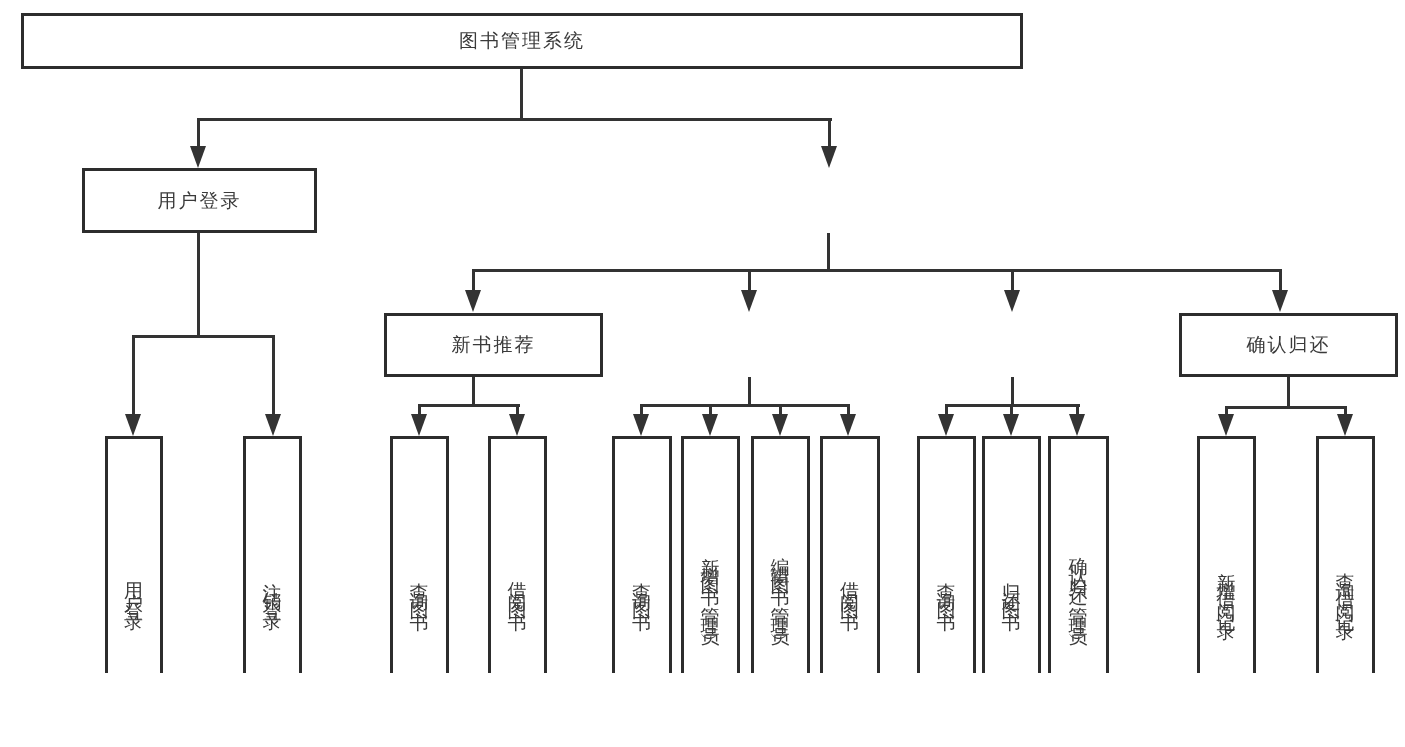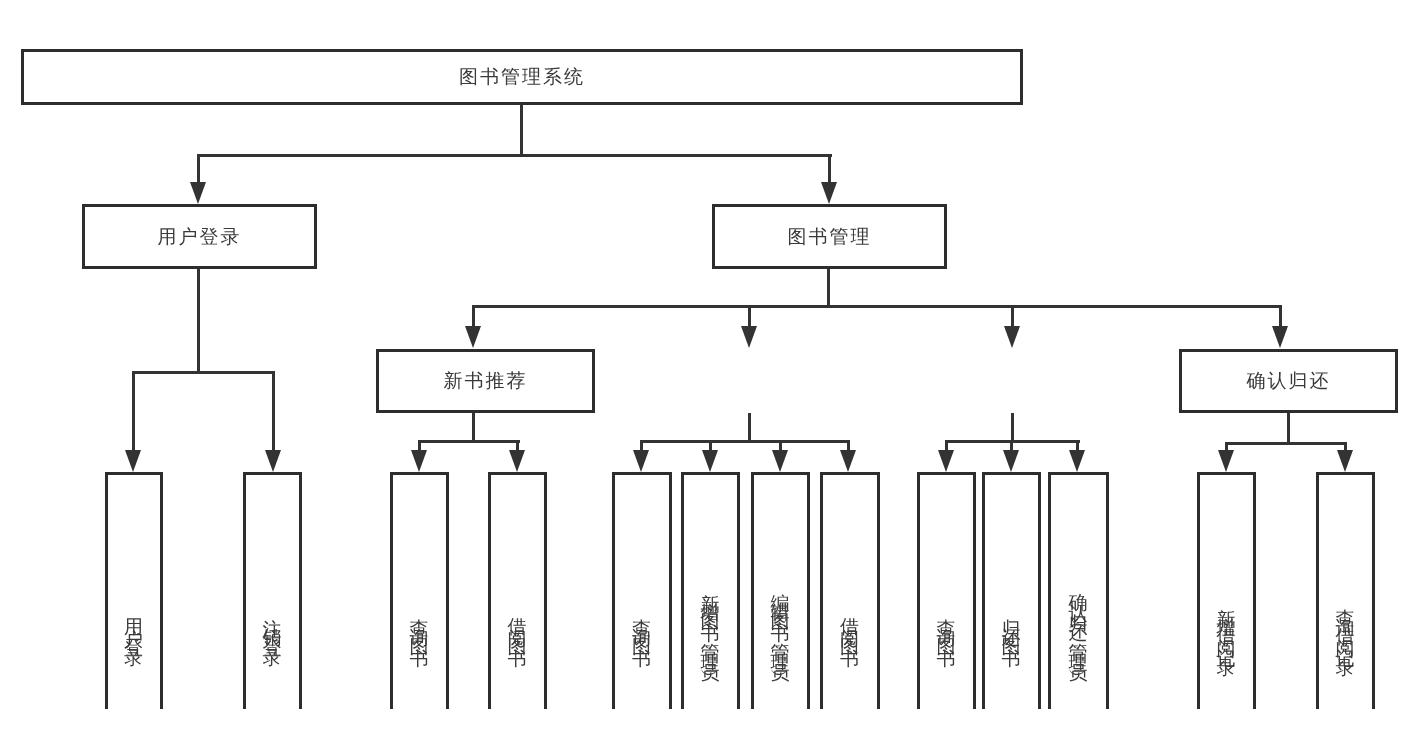--- a/index.html
+++ b/index.html
@@ -2,21 +2,20 @@
 <html><head>
 <meta charset="utf-8">
 <style>
   html,body{margin:0;padding:0;background:#fff;}
   #stage{
     position:relative;
     width:1405px;height:673px;
     background:var(--bg,#ffffff);
     font-family:"Liberation Sans","DejaVu Sans",sans-serif;
     overflow:hidden;
-    margin-top:36px;
   }
   .box{
     position:absolute;
     box-sizing:border-box;
     border:3px solid var(--border,#2d2d2d);
     background:#fff;
     display:flex;align-items:center;justify-content:center;
     color:var(--text,#3a3a3a);
     font-size:19px;
     z-index:2;
@@ -110,25 +109,22 @@
   <div class="ar" style="left:1218px;top:414px"></div>
   <div class="ar" style="left:1337px;top:414px"></div>
 
   <div class="box" style="left:21px;top:13px;width:1002px;height:56px">
     <span class="hl">图书管理系统</span>
   </div>
 
   <div class="box" style="left:82px;top:168px;width:235px;height:65px">
     <span class="hl">用户登录</span>
   </div>
-  <div class="box" style="left:712px;top:168px;width:235px;height:65px">
-    <span class="hl">图书管理</span>
-  </div>
 
-  <div class="box" style="left:376px;top:313px;width:219px;height:64px">
+  <div class="box" style="left:384px;top:313px;width:219px;height:64px">
     <span class="hl">新书推荐</span>
   </div>
   <div class="box" style="left:1179px;top:313px;width:219px;height:64px">
     <span class="hl">确认归还</span>
   </div>
 
   <div class="box vbox" style="left:105px;top:436px;width:58px;height:301px">
     <span class="vl">用户登录</span>
   </div>
   <div class="box vbox" style="left:243px;top:436px;width:59px;height:301px">

